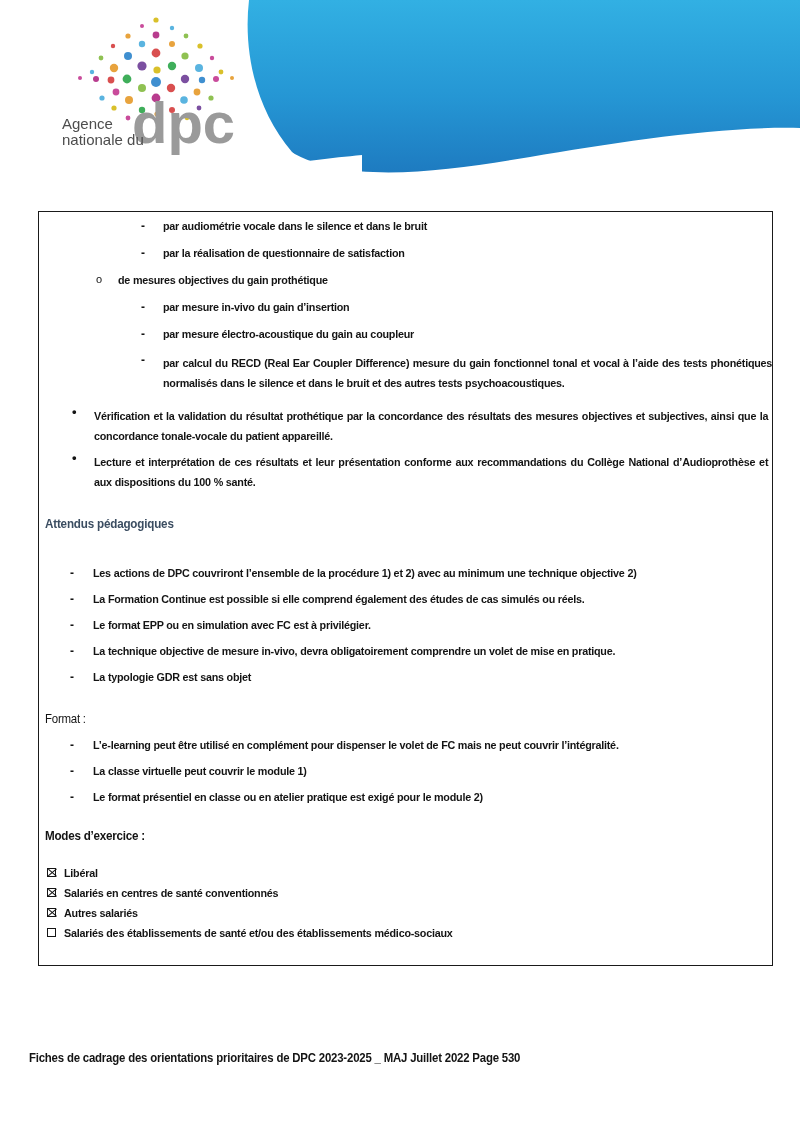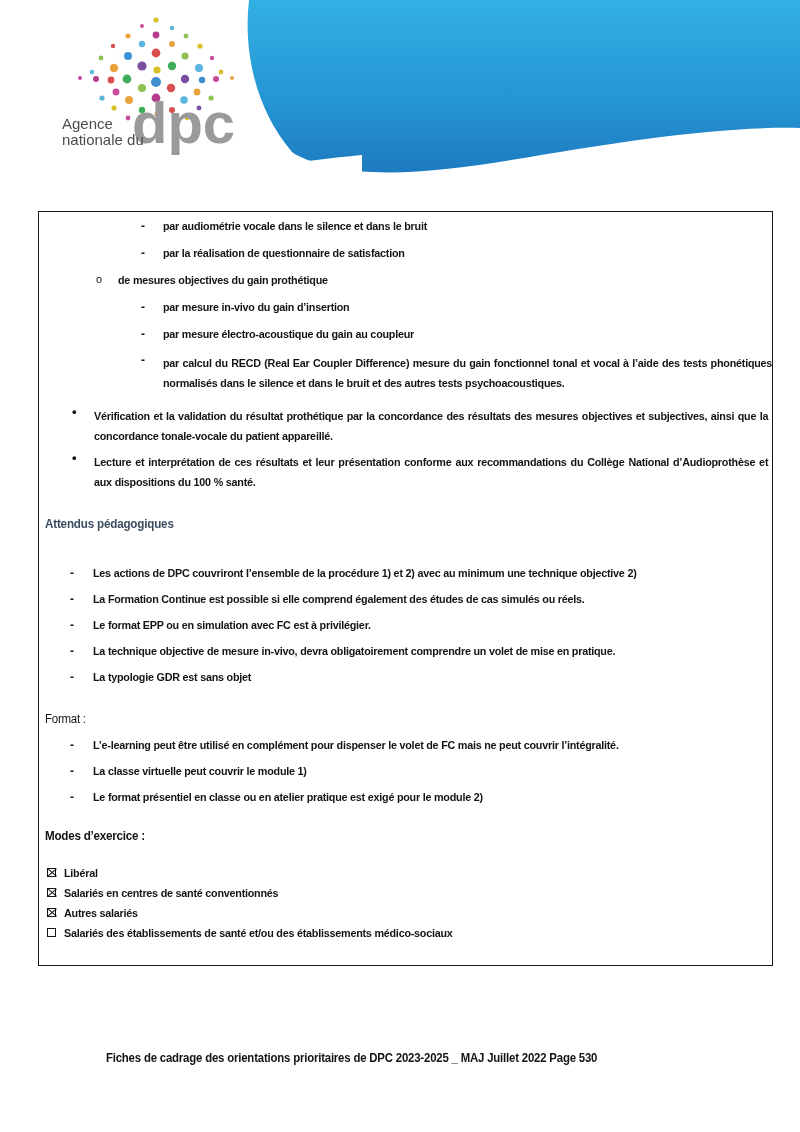--- a/index.html
+++ b/index.html
@@ -144,24 +144,24 @@
   .check-label {
     position: absolute;
     left: 17px;
     top: -1px;
     white-space: nowrap;
   }
 
   
   #footer {
     position: absolute;
-    left: 0;
+    left: 16px;
     top: 1048px;
     width: 703px;
-    text-align: center;
+    text-align: left;
   }
   #footer-text {
     display: inline-block;
     font-family: "Liberation Sans", sans-serif;
     font-weight: bold;
     font-size: 12px;
     color: #141414;
     letter-spacing: -0.2px;
     transform: scaleX(0.95);
   }

